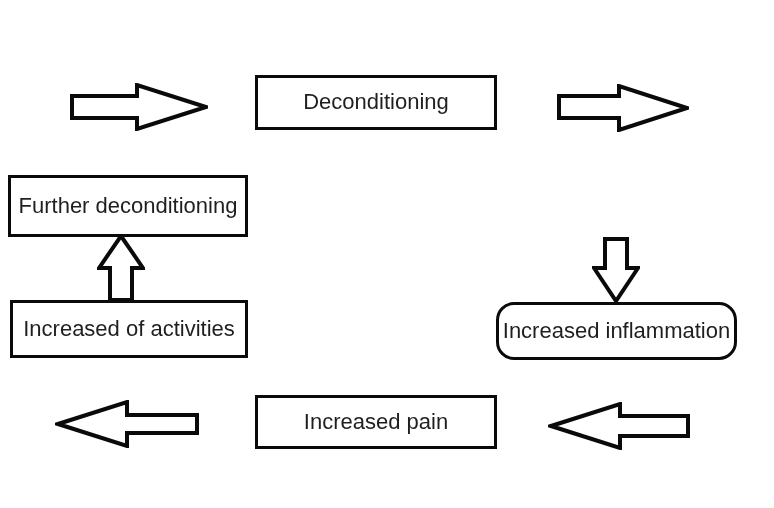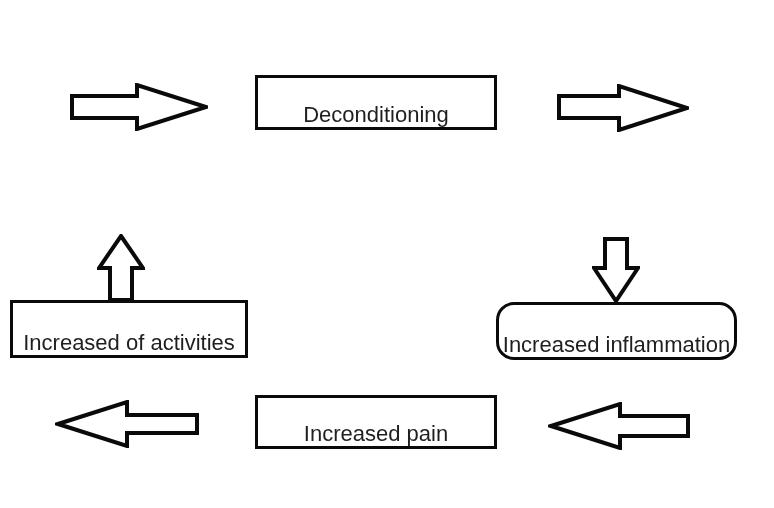--- a/index.html
+++ b/index.html
@@ -14,21 +14,21 @@
     width:774px;height:508px;
     background:var(--bg);
     overflow:hidden;
     font-family:"Liberation Sans","DejaVu Sans",sans-serif;
   }
   .box{
     position:absolute;
     box-sizing:border-box;
     border:3px solid var(--line);
     background:var(--boxfill);
-    display:flex;align-items:flex-end;justify-content:center;
+    display:flex;align-items:center;justify-content:center;
     font-size:22px;line-height:1.1;color:var(--text);
     white-space:nowrap;
   }
   .box-deconditioning        {left:255px;top:75px; width:242px;height:55px;}
   .box-further-deconditioning{left:8px;  top:175px;width:240px;height:62px;}
   .box-increased-fatigue     {left:496px;top:179px;width:241px;height:60px;}
   .box-avoidance             {left:10px; top:300px;width:238px;height:58px;}
   .box-increased-inflammation{left:496px;top:302px;width:241px;height:58px;border-radius:18px;}
   .box-increased-pain        {left:255px;top:395px;width:242px;height:54px;}
   .arrow{position:absolute;display:block;}
@@ -55,20 +55,23 @@
   </div>
 
   <div class="box box-increased-pain">
     <span>Increased pain</span>
   </div>
 
   <div class="box box-avoidance">
     <span>Increased of activities</span>
   </div>
 
+  <div class="box box-further-deconditioning">
+    <span>Further deconditioning</span>
+  </div>
 
   <svg class="arrow a-top-left" width="138" height="48" viewBox="0 0 138 48">
     <polygon points="2,13 67,13 67,2 136,24 67,46 67,35 2,35"></polygon>
   </svg>
 
   <svg class="arrow a-top-right" width="132" height="48" viewBox="0 0 132 48">
     <polygon points="2,12 62,12 62,2 130,24 62,46 62,34 2,34"></polygon>
   </svg>
 
   <svg class="arrow a-right-down" width="48" height="66" viewBox="0 0 48 66">

